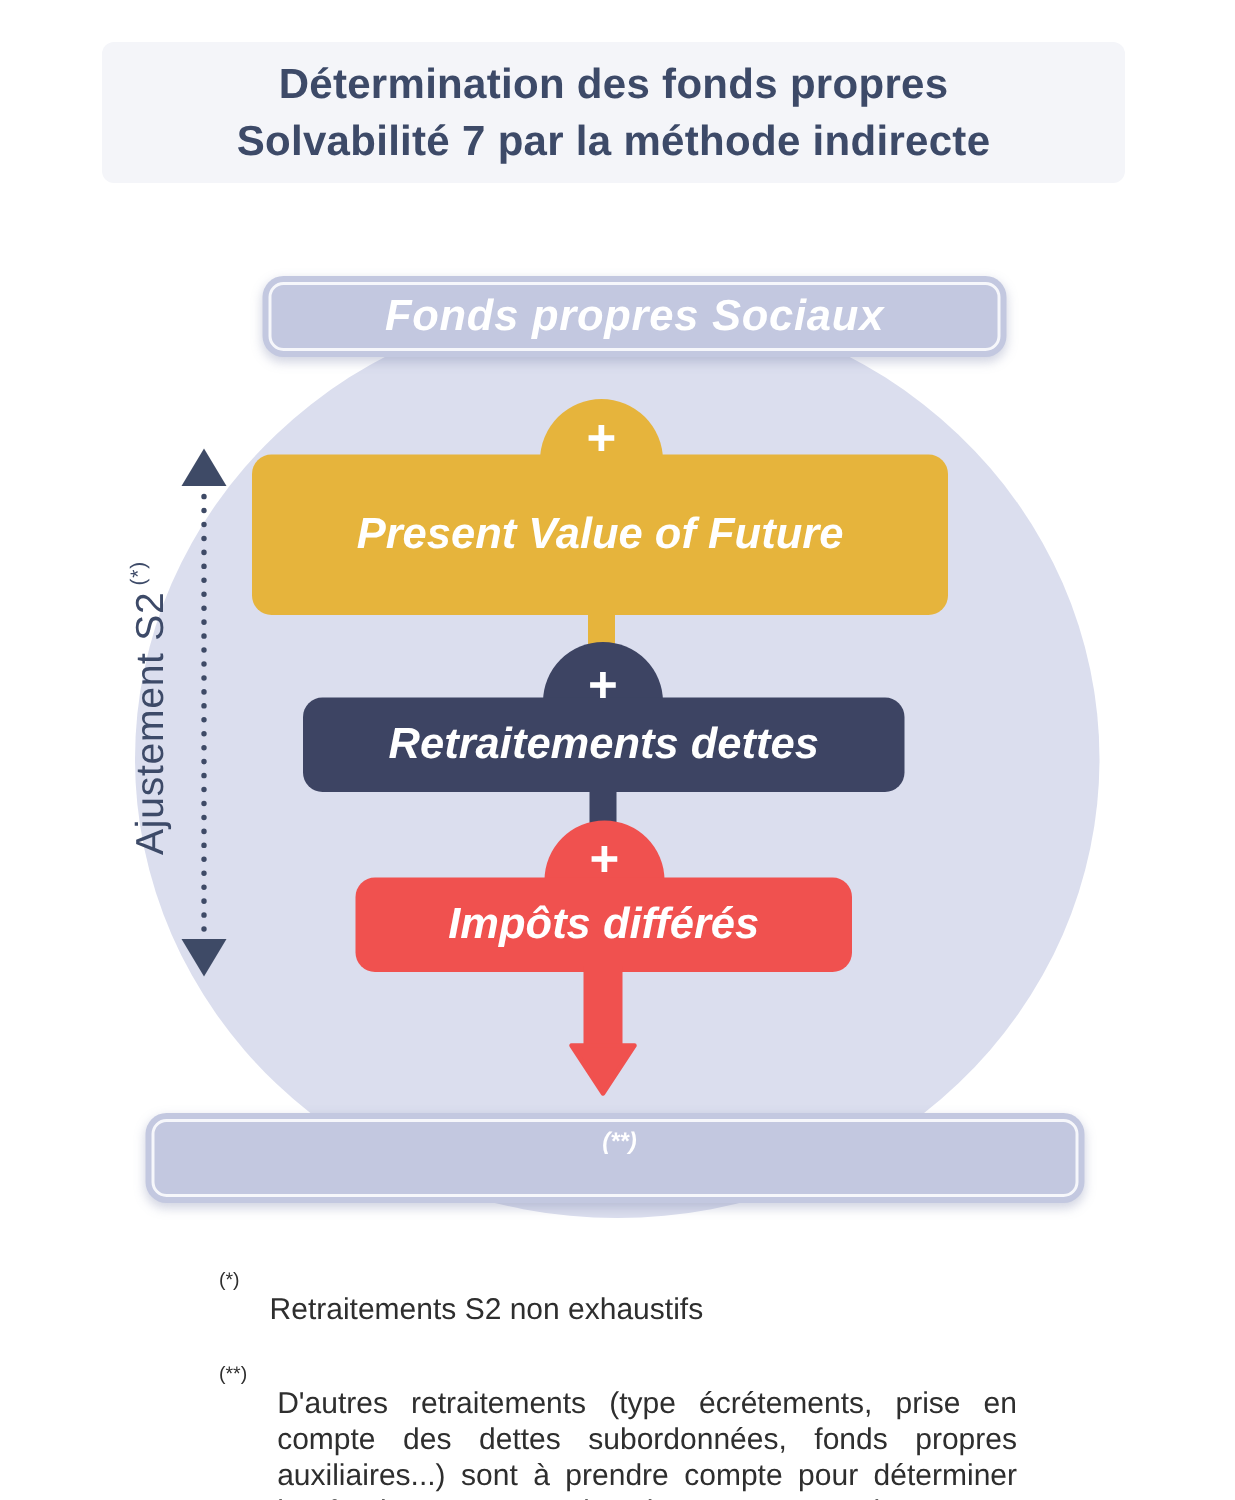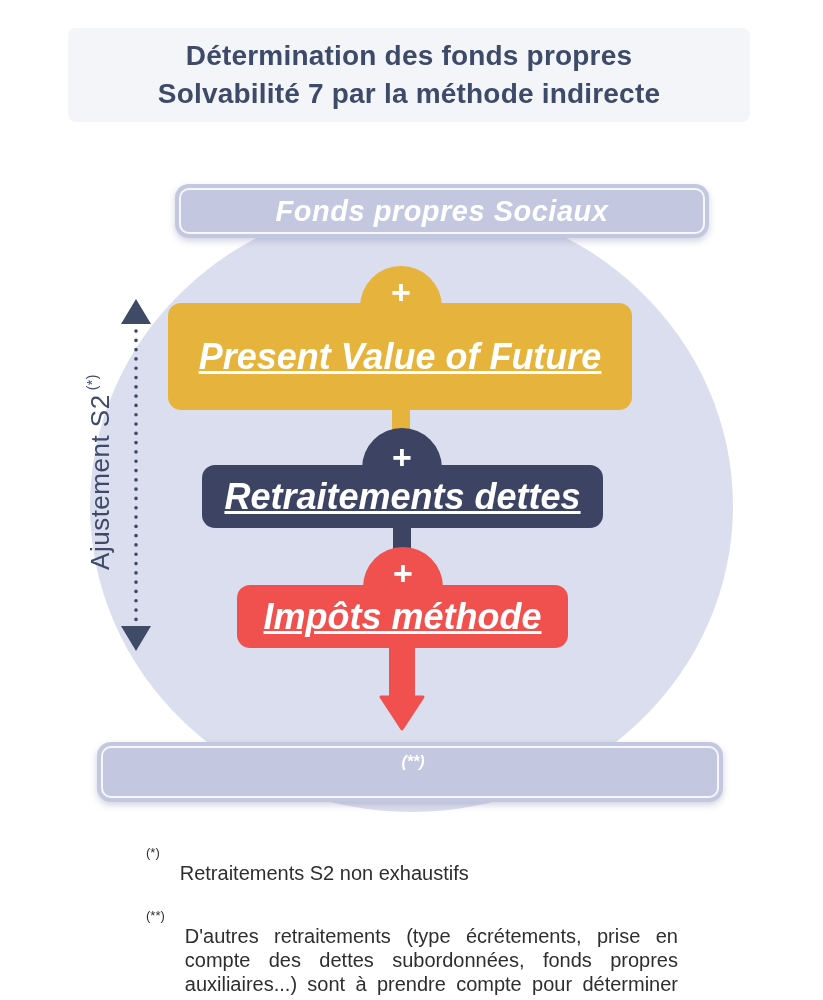--- a/index.html
+++ b/index.html
@@ -39,21 +39,21 @@
 
   .pill{
     position:absolute;background:var(--c-lavender);border-radius:14px;
     display:flex;align-items:center;justify-content:center;
     box-shadow:0 3px 7px rgba(120,130,170,.35);
   }
   .pill::before{
     content:"";position:absolute;inset:4px;border:2px solid rgba(255,255,255,.85);
     border-radius:10px;pointer-events:none;
   }
-  .pill-top{left:175px;top:184px;width:534px;height:54px;}
+  .pill-top{left:175px;top:184px;width:496px;height:54px;}
   .pill-bottom{left:97px;top:742px;width:626px;height:60px;}
   .pill-text{
     font-size:29px;font-weight:700;font-style:italic;color:#ffffff;
     letter-spacing:.5px;white-space:nowrap;
   }
   .pill-sup{
     font-size:16px;font-weight:700;font-style:italic;color:#ffffff;
     position:relative;top:-10px;margin-left:6px;
   }
 
@@ -64,21 +64,21 @@
   .bump{position:absolute;border-radius:50%;}
   .bump-yellow{left:360px;top:266px;width:82px;height:82px;background:var(--c-yellow);}
   .bump-navy{left:362px;top:428px;width:80px;height:80px;background:var(--c-navy);}
   .bump-red{left:363px;top:547px;width:80px;height:80px;background:var(--c-red);}
 
   .node-box{
     position:absolute;border-radius:13px;
     display:flex;flex-direction:column;align-items:center;justify-content:center;
     color:#ffffff;font-style:italic;font-weight:700;text-align:center;
   }
-  .node-box .line{font-size:36px;line-height:37px;white-space:nowrap;text-decoration:underline;}
+  .node-box .line{font-size:29px;line-height:37px;white-space:nowrap;}
   .box-yellow{left:168px;top:303px;width:464px;height:107px;background:var(--c-yellow);}
   .box-navy{left:202px;top:465px;width:401px;height:63px;background:var(--c-navy);}
   .box-red{left:237px;top:585px;width:331px;height:63px;background:var(--c-red);}
 
   .plus{
     position:absolute;transform:translate(-50%,-50%);
     color:#ffffff;font-size:34px;font-weight:700;font-style:normal;line-height:1;
   }
   .plus-1{left:401px;top:292px;}
   .plus-2{left:402px;top:457px;}
@@ -137,21 +137,21 @@
   <div class="bump bump-navy"></div>
   <div class="bump bump-red"></div>
 
   <div class="node-box box-yellow">
     <span class="line">Present Value of Future</span>
   </div>
   <div class="node-box box-navy">
     <span class="line">Retraitements dettes</span>
   </div>
   <div class="node-box box-red">
-    <span class="line">Impôts méthode</span>
+    <span class="line">Impôts différés</span>
   </div>
 
   <span class="plus plus-1">+</span>
   <span class="plus plus-2">+</span>
   <span class="plus plus-3">+</span>
 
   <svg class="down-arrow" width="57" height="90" viewBox="0 0 57 90">
     <rect x="15" y="0" width="26" height="56" fill="#f0514f"></rect>
     <polygon points="7,53 49,53 28,85" fill="#f0514f" stroke="#f0514f" stroke-width="3" stroke-linejoin="round"></polygon>
   </svg>

